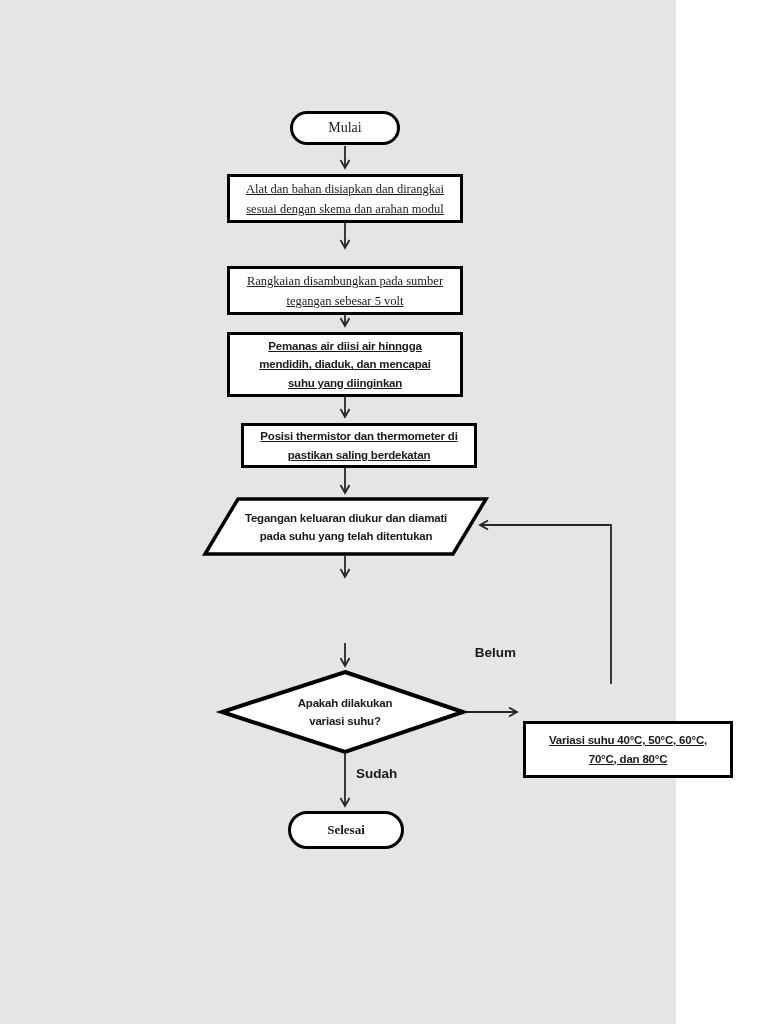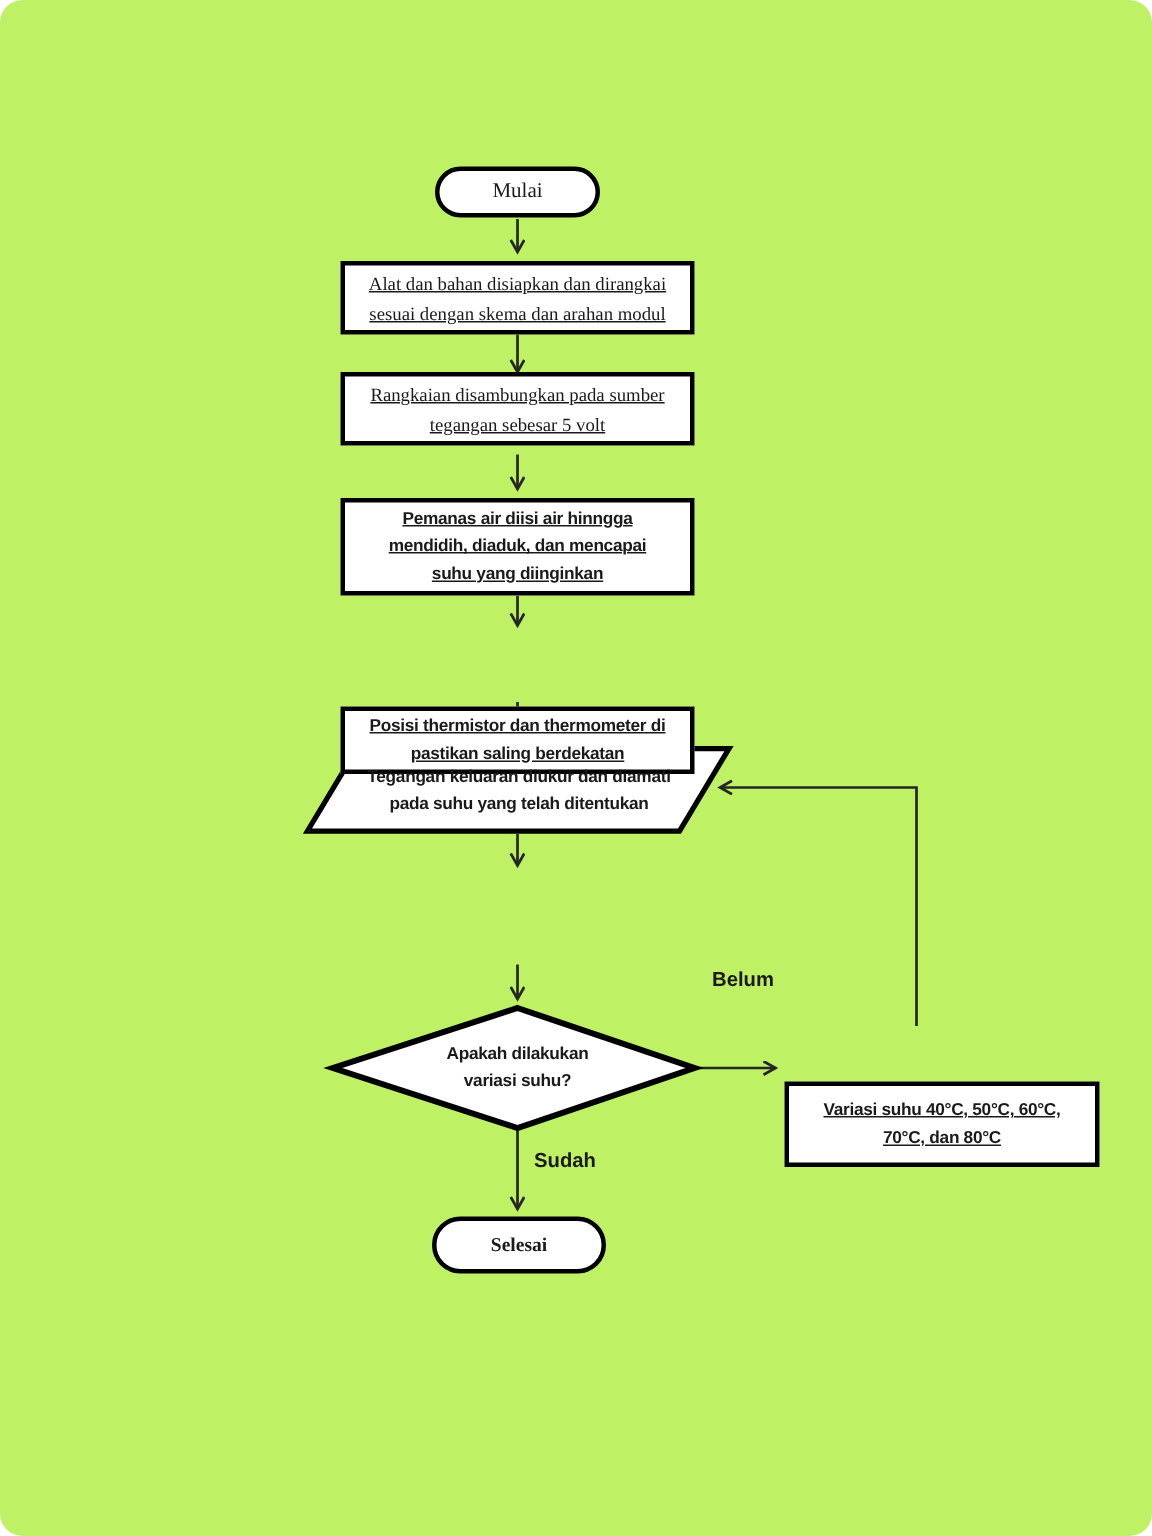--- a/index.html
+++ b/index.html
@@ -4,23 +4,22 @@
 <style>
   html, body { margin: 0; padding: 0; }
   body {
     width: 768px; height: 1024px;
     background: #ffffff;
     font-family: "Liberation Sans", sans-serif;
     overflow: hidden;
   }
   .page {
     position: relative;
-    width: 768px; height: 1024px;
-    background: #bef264;
-    border-radius: 15px;
+    width: 676px; height: 1024px;
+    background: #e5e5e5;
   }
   .wires {
     position: absolute; left: 0; top: 0;
     width: 768px; height: 1024px;
   }
   .node {
     position: absolute;
     box-sizing: border-box;
     display: flex;
     flex-direction: column;
@@ -109,32 +108,32 @@
 
   <div class="node terminator start-label" style="left:290px; top:111px; width:110px; height:34px;">
     <div class="tl">Mulai</div>
   </div>
 
   <div class="node rect serif" style="left:227px; top:174px; width:236px; height:49px;">
     <div class="tl">Alat dan bahan disiapkan dan dirangkai</div>
     <div class="tl">sesuai dengan skema dan arahan modul</div>
   </div>
 
-  <div class="node rect serif" style="left:227px; top:248px; width:236px; height:49px;">
+  <div class="node rect serif" style="left:227px; top:266px; width:236px; height:49px;">
     <div class="tl">Rangkaian disambungkan pada sumber</div>
     <div class="tl">tegangan sebesar 5 volt</div>
   </div>
 
   <div class="node rect sans" style="left:227px; top:332px; width:236px; height:65px;">
     <div class="tl">Pemanas air diisi air hinngga</div>
     <div class="tl">mendidih, diaduk, dan mencapai</div>
     <div class="tl">suhu yang diinginkan</div>
   </div>
 
-  <div class="node rect sans" style="left:227px; top:423px; width:236px; height:45px;margin-top:48px;">
+  <div class="node rect sans" style="left:241px; top:423px; width:236px; height:45px;">
     <div class="tl">Posisi thermistor dan thermometer di</div>
     <div class="tl">pastikan saling berdekatan</div>
   </div>
 
   <div class="node textonly sans" style="left:236px; top:500px; width:220px; height:54px;">
     <div class="tl">Tegangan keluaran diukur dan diamati</div>
     <div class="tl">pada suhu yang telah ditentukan</div>
   </div>
 
 

